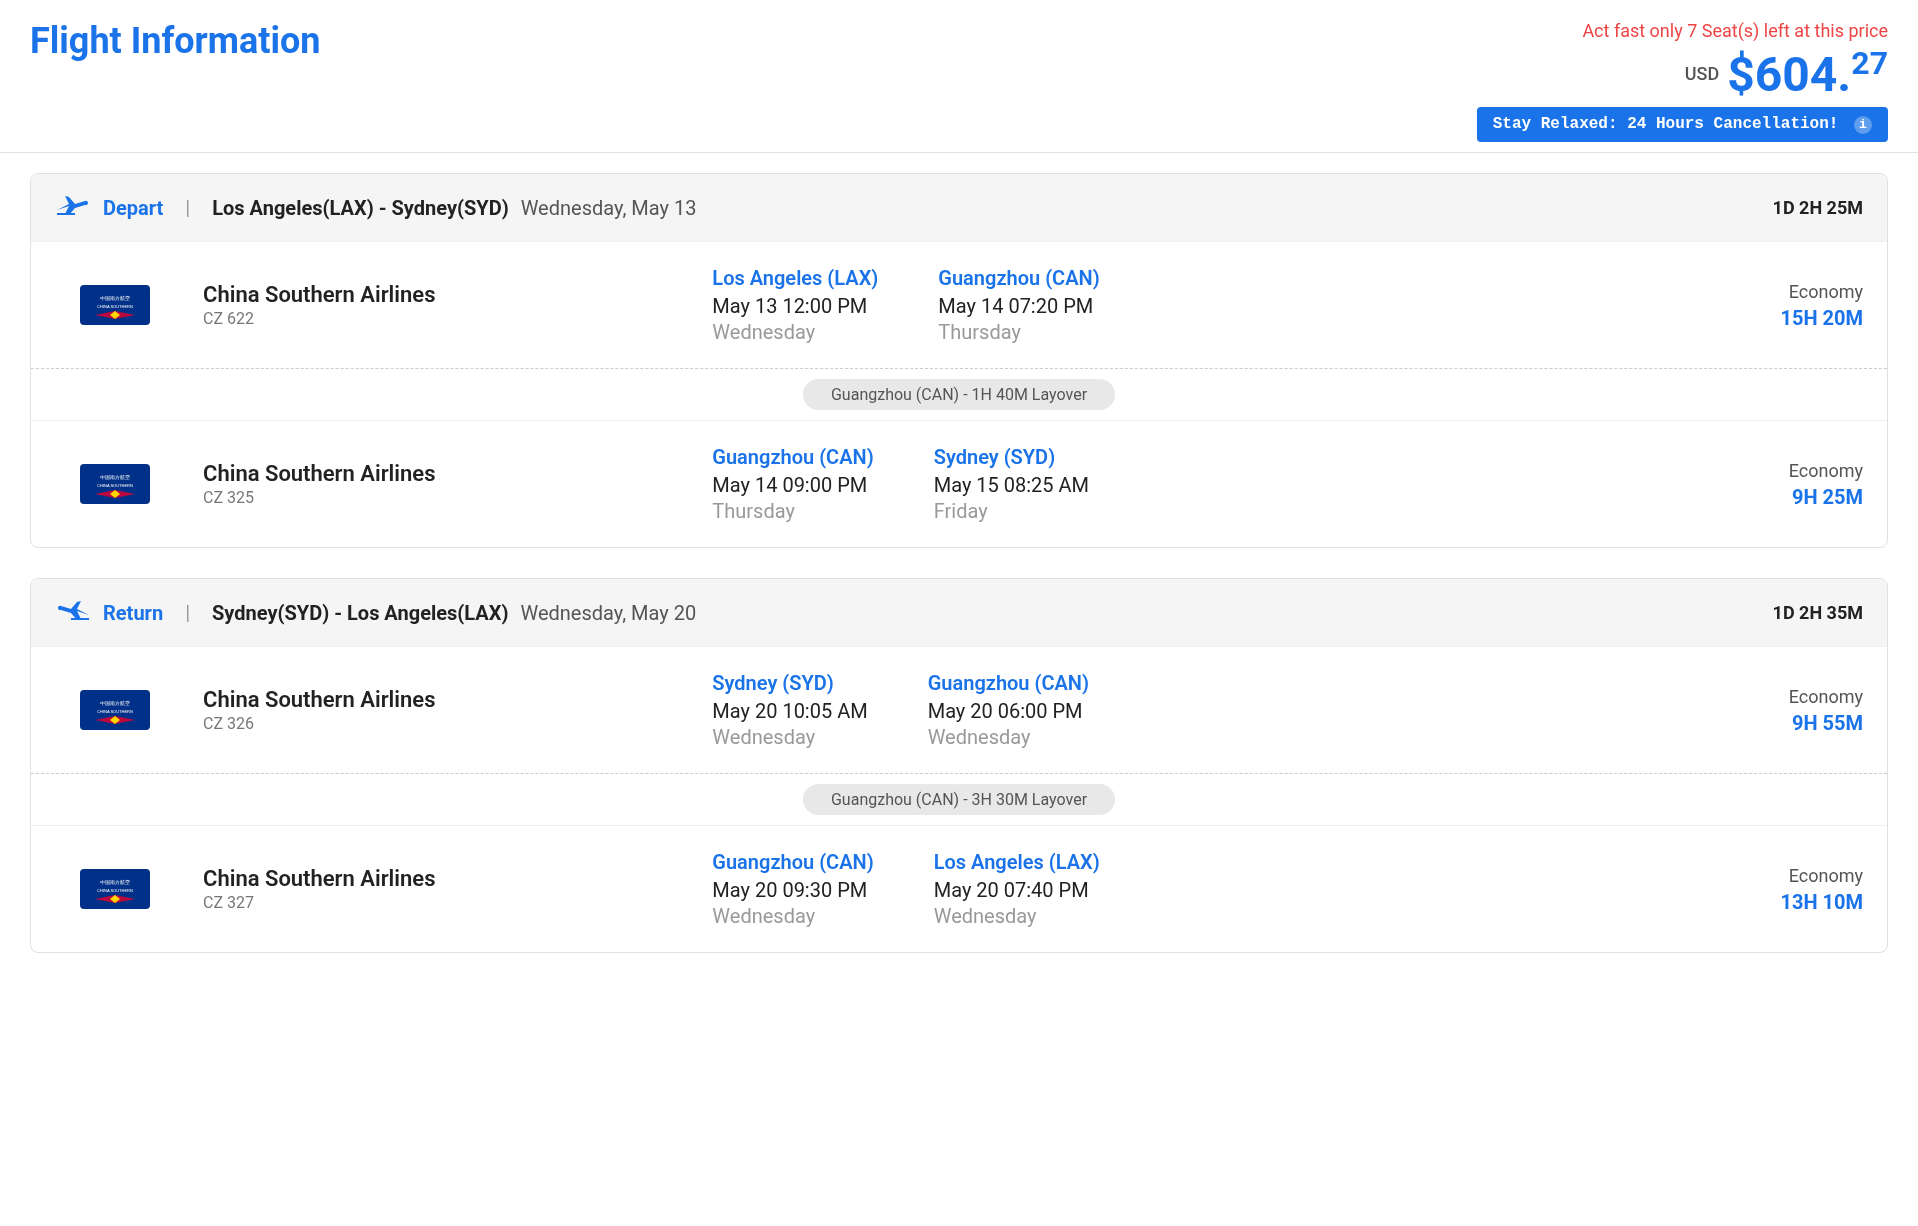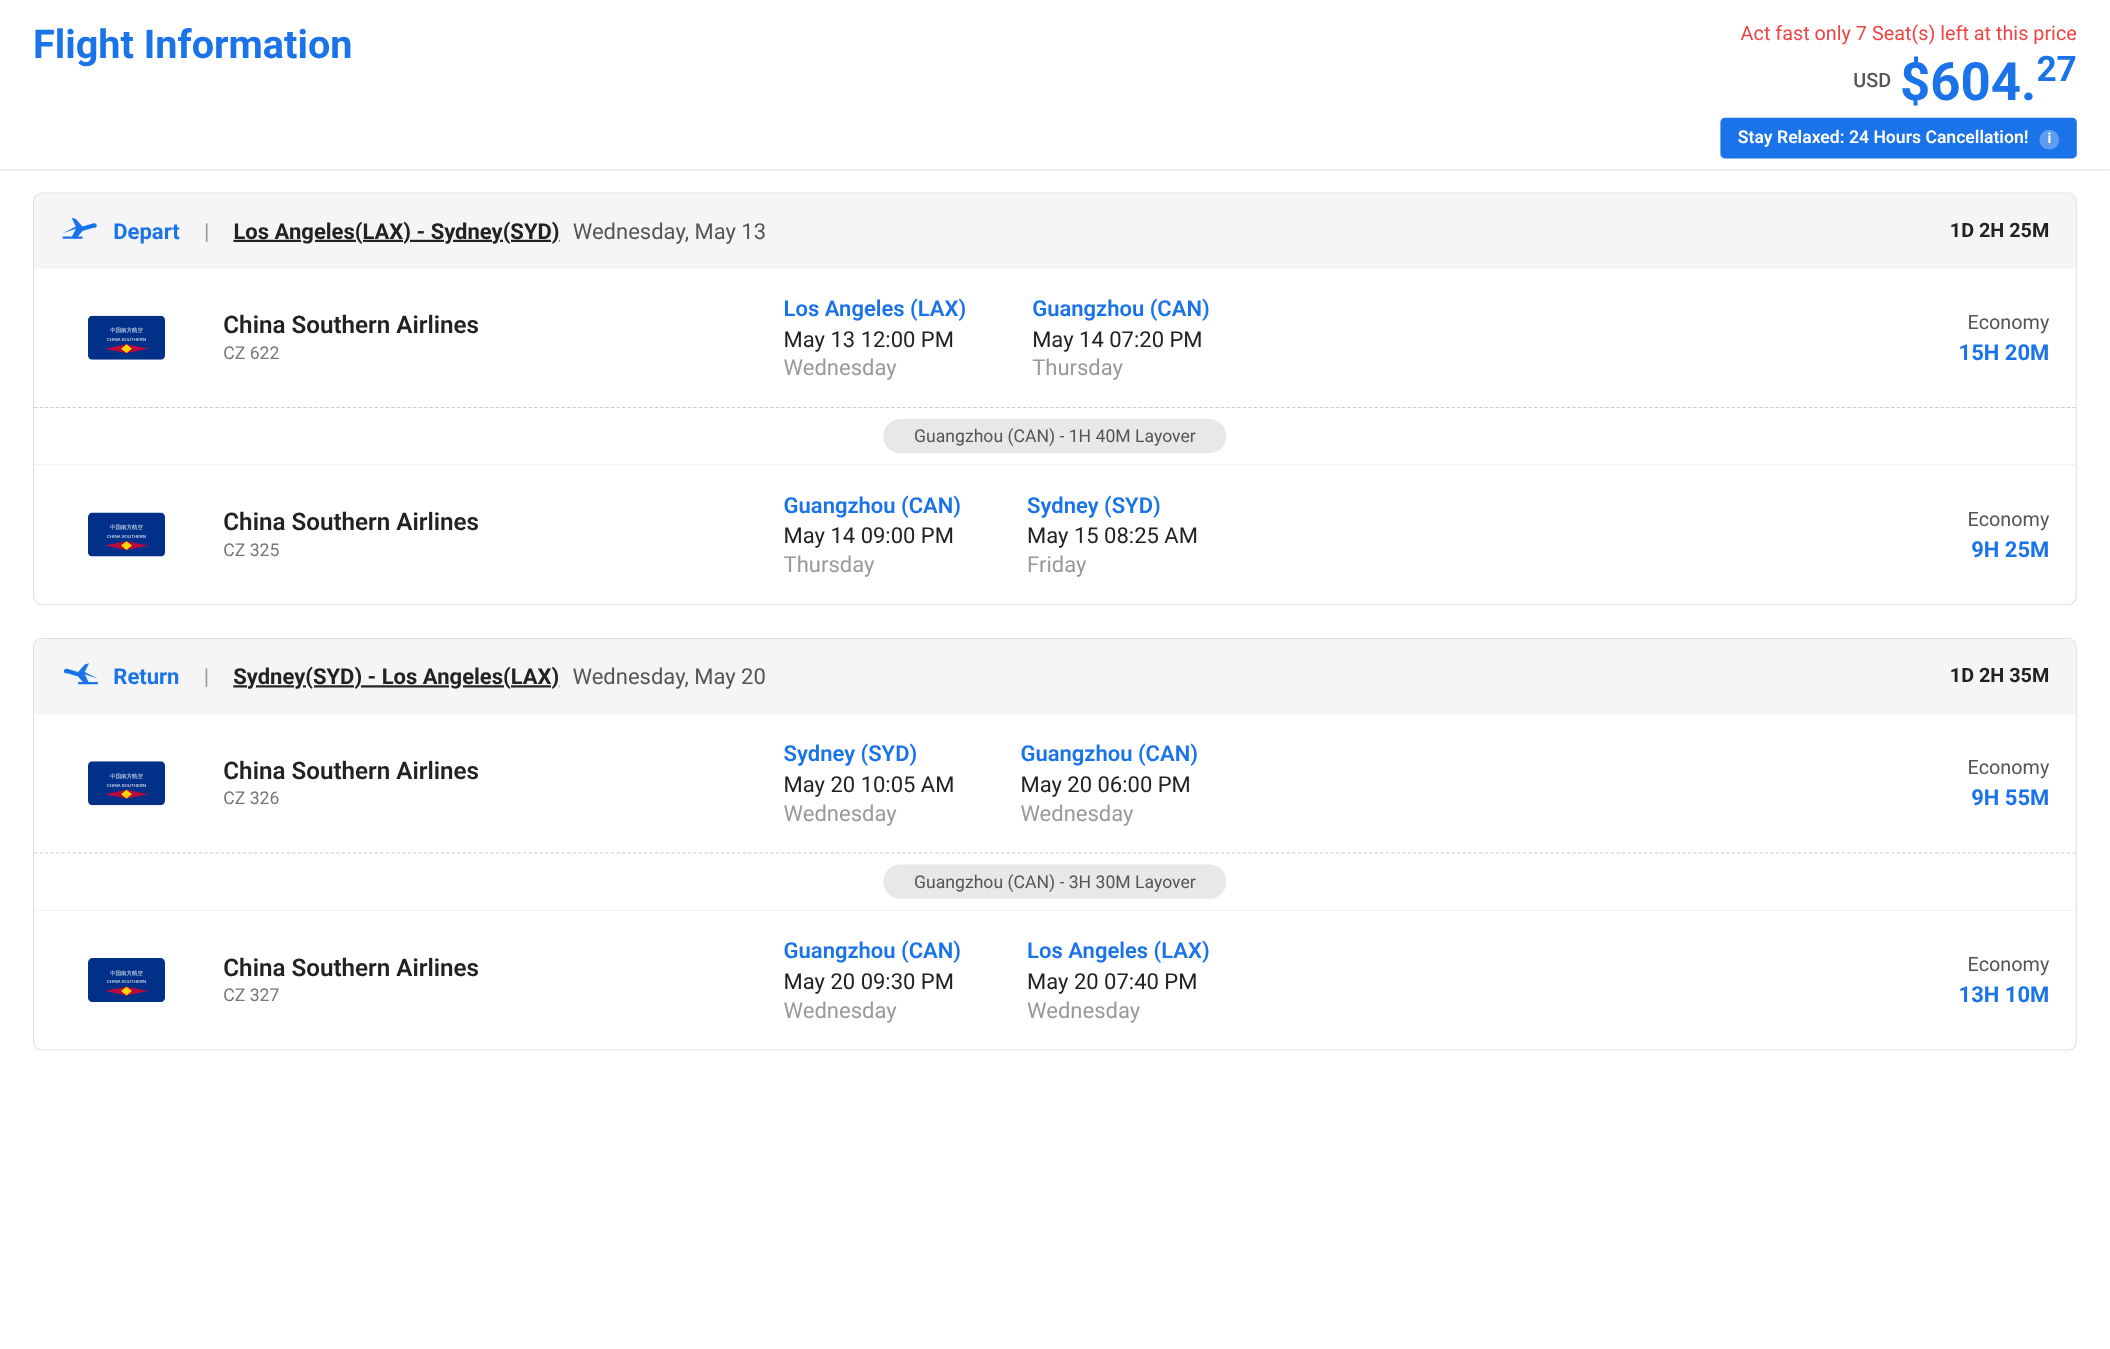--- a/index.html
+++ b/index.html
@@ -114,21 +114,20 @@
     .section-type {
       color: #1a73e8;
       font-weight: 700;
       font-size: 20px;
     }
 
     .section-route {
       font-weight: 700;
       font-size: 20px;
       color: #222;
-      text-decoration: underline;
     }
 
     .section-date {
       font-size: 20px;
       color: #555;
     }
 
     .section-duration {
       font-weight: 700;
       font-size: 18px;
@@ -242,21 +241,21 @@
 <div class="header">
   <h1 class="page-title">Flight Information</h1>
   <div class="header-right">
     <div class="seats-info">Act fast only 7 Seat(s) left at this price</div>
     <div class="price-block">
       <span class="currency-label">USD</span>
       <span class="price-value">
         <span>$604.</span><span style="font-size:32px; vertical-align:super;">27</span>
       </span>
     </div>
-    <div style="text-align:right;">
+    <div style="text-align:right;font-family:Liberation Mono, monospace;">
       <span class="cancellation-banner">
         <span>Stay Relaxed: 24 Hours Cancellation!</span>
         <span class="info-icon">i</span>
       </span>
     </div>
   </div>
 </div>
 
 <div class="main-content">
 

